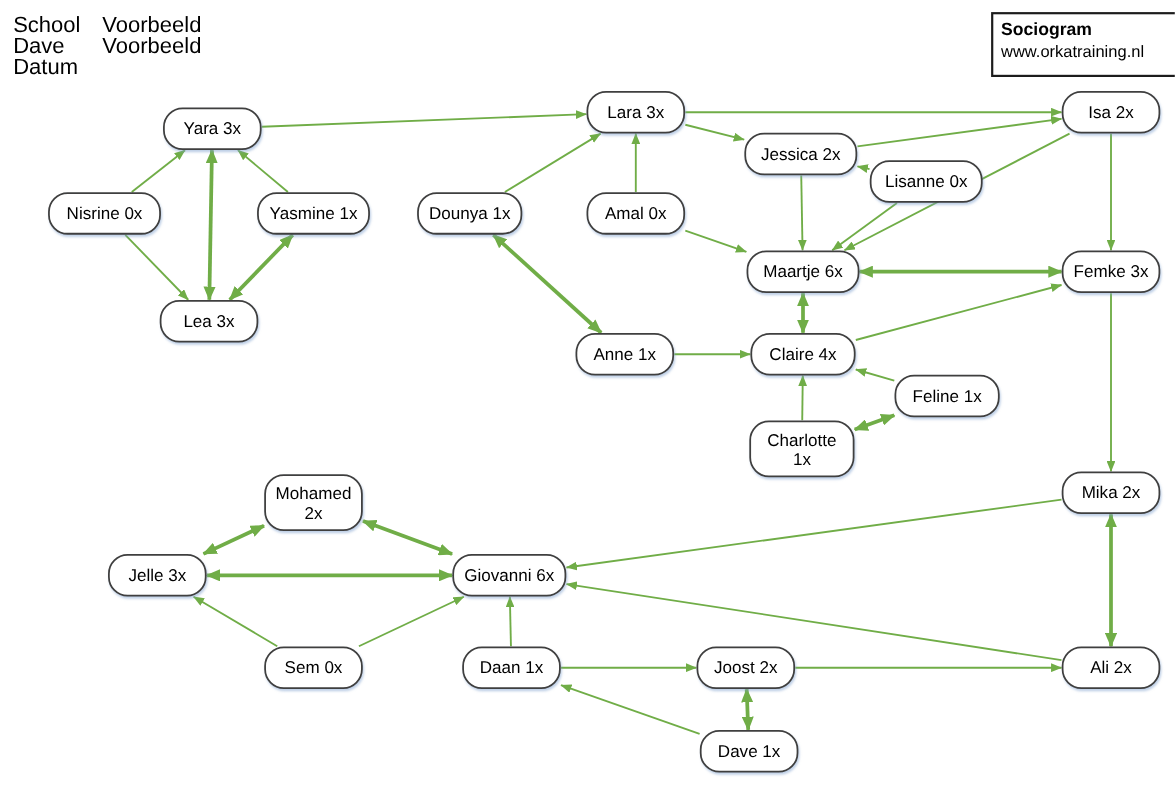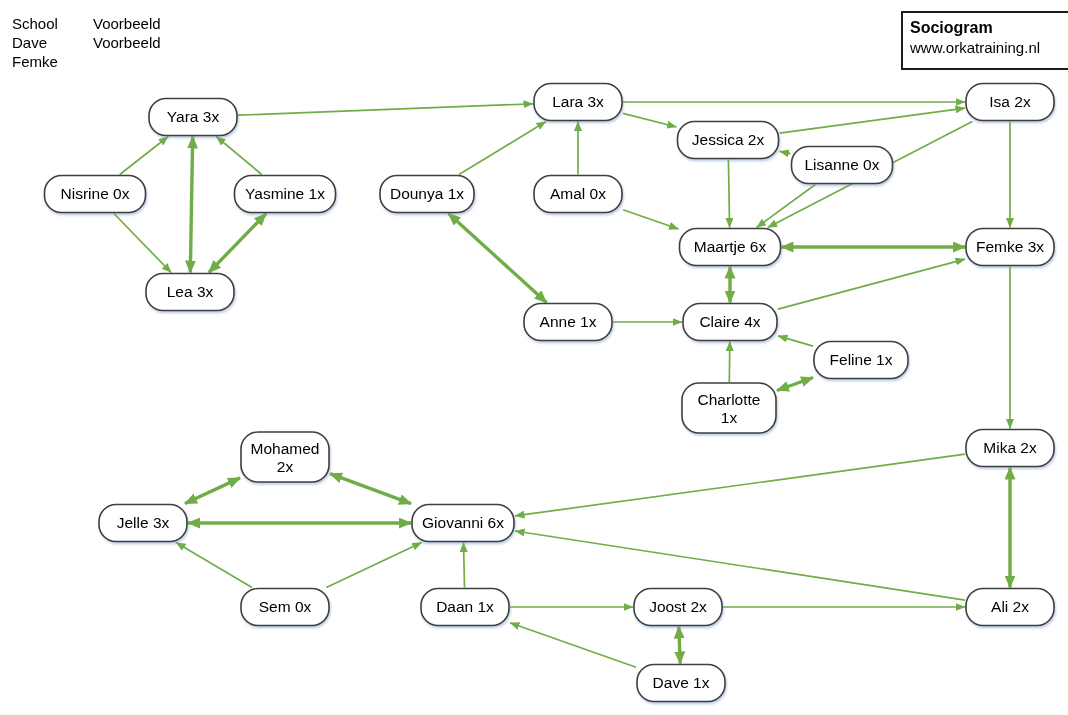--- a/index.html
+++ b/index.html
@@ -12,21 +12,21 @@
     font-family:"Liberation Sans", sans-serif;color:var(--ink);}
   .stage{position:relative;width:1068px;height:715px;background:#fff;}
   svg.graph{position:absolute;left:0;top:0;}
   .edge{stroke:var(--edge);fill:none;}
   .edge.single{stroke-width:1.7px;}
   .edge.mutual{stroke-width:3.4px;}
   .arrowhead{fill:var(--edge);}
   .node-box{fill:var(--node-fill);stroke:var(--node-border);stroke-width:1.6px;
     filter:drop-shadow(1.2px 2px 1.2px rgba(125,160,205,0.50));}
   .node-label{font-size:15.5px;fill:var(--ink);text-anchor:middle;}
-  .meta{position:absolute;left:12px;top:14px;font-size:15px;line-height:19px;}
+  .meta{position:absolute;left:12px;top:14px;font-size:20px;line-height:19px;}
   .meta-row{display:flex;}
   .meta-label{width:81px;}
   .brand{position:absolute;left:901px;top:11px;width:160px;height:44px;
     border:2px solid #1c1c1c;background:#fff;padding:5px 7px 6px 7px;}
   .brand-title{font-size:16px;font-weight:bold;line-height:20px;}
   .brand-url{font-size:15px;line-height:20px;}
 </style>
 </head>
 <body>
 
@@ -192,21 +192,21 @@
   <div class="meta">
     <div class="meta-row">
       <span class="meta-label">School</span>
       <span class="meta-value">Voorbeeld</span>
     </div>
     <div class="meta-row">
       <span class="meta-label">Dave</span>
       <span class="meta-value">Voorbeeld</span>
     </div>
     <div class="meta-row">
-      <span class="meta-label">Femke</span>
+      <span class="meta-label">Datum</span>
       <span class="meta-value"></span>
     </div>
   </div>
 
   <div class="brand">
     <div class="brand-title">Sociogram</div>
     <div class="brand-url">www.orkatraining.nl</div>
   </div>
 
 </div>

